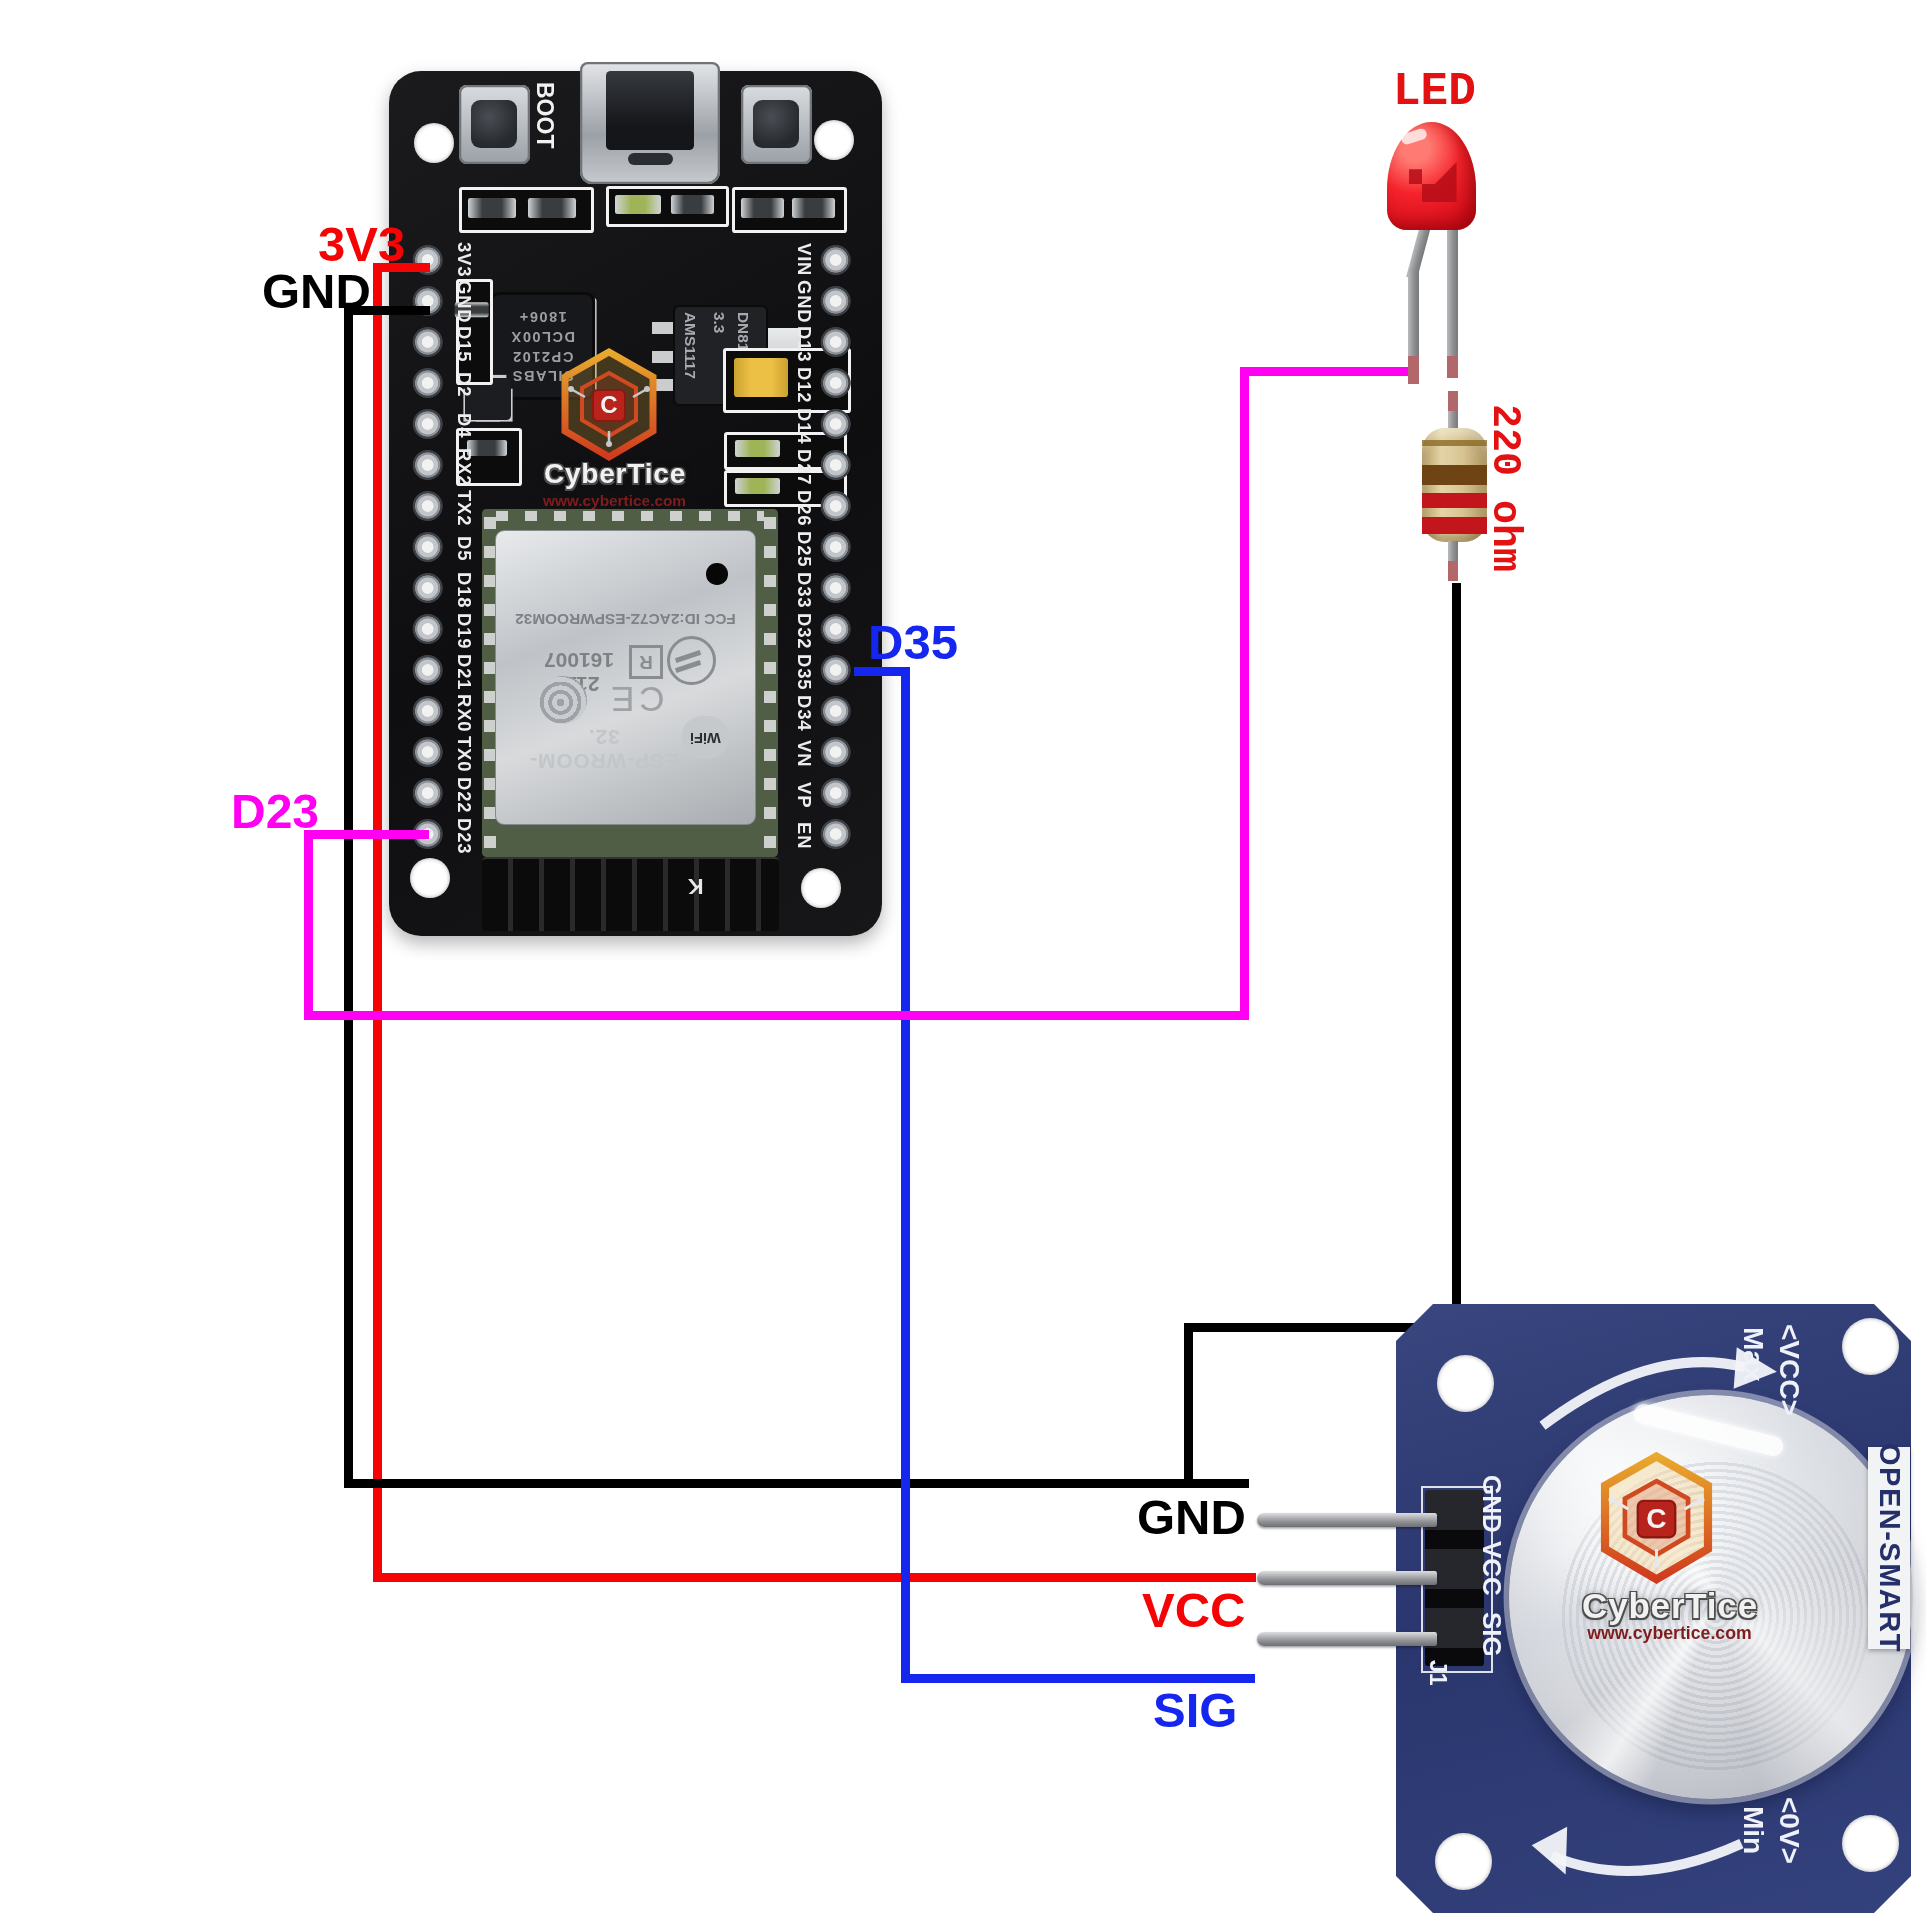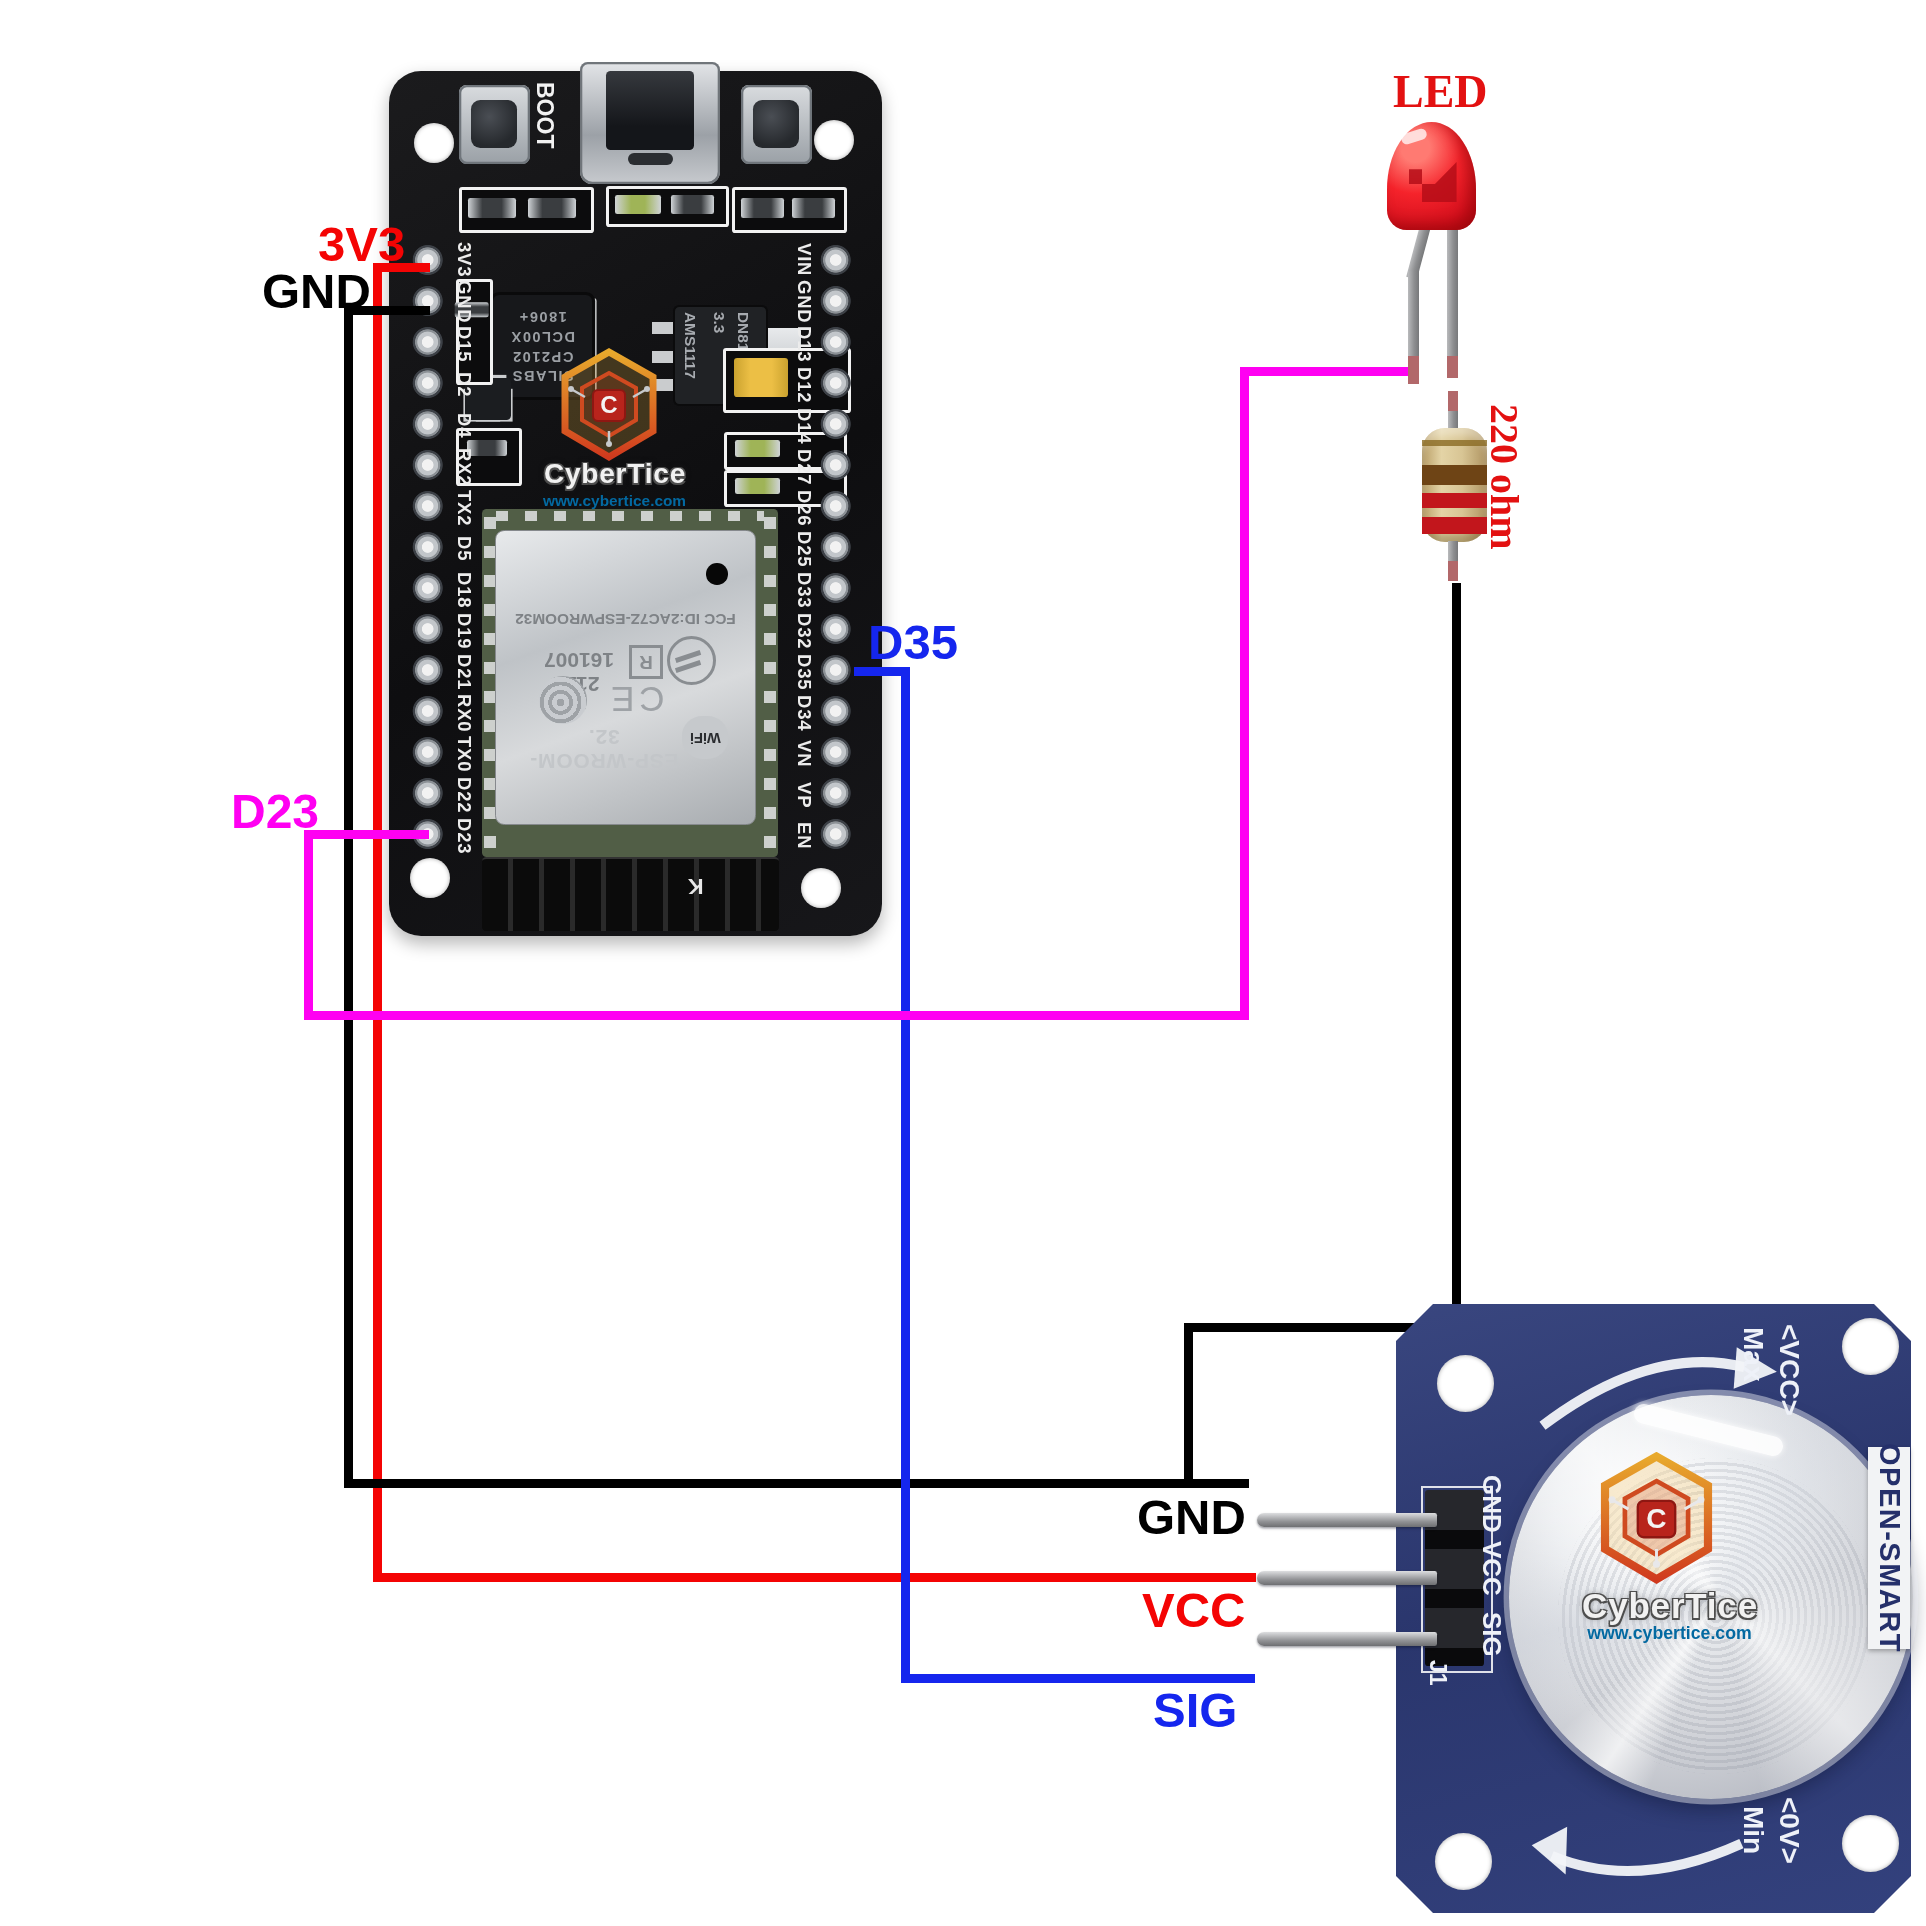--- a/index.html
+++ b/index.html
@@ -1,21 +1,21 @@
 <!DOCTYPE html>
 <html style="font-size:12.3px"><head>
 <meta charset="utf-8">
 <style>
   html,body{margin:0;padding:0;background:#fff;}
   #canvas{position:relative;width:1926px;height:1926px;background:#ffffff;overflow:hidden;
           font-family:"Liberation Sans","DejaVu Sans",sans-serif;}
   .abs{position:absolute;}
   .seg{position:absolute;}
   .lbl{position:absolute;font-weight:700;line-height:1;white-space:nowrap;}
-  .serif{font-family:Liberation Serif, serif;}
+  .serif{font-family:Liberation Mono, monospace;}
   .vtext{writing-mode:vertical-rl;text-orientation:mixed;white-space:nowrap;}
   .r180{transform:rotate(180deg);}
   
   .board{position:absolute;left:389px;top:71px;width:493px;height:865px;background:linear-gradient(150deg,#1b1b1d,#0e0e10 55%,#17171a);border-radius:32px;box-shadow:0 7.7px 17px rgba(0,0,0,.28);}
   .hole{position:absolute;background:#fff;border-radius:50%;box-shadow:inset 0 0 4.6px rgba(0,0,0,.35);}
   .btn-outer{position:absolute;width:71px;height:79px;background:linear-gradient(180deg,#d9dcdf,#9aa0a6);border-radius:7.7px;box-shadow:inset 0 0 0 2.3px #6f757b;}
   .btn-inner{position:absolute;left:12.3px;top:15.4px;width:46px;height:48px;background:radial-gradient(circle at 40% 35%,#4a4e54,#26292d 70%);border-radius:9.2px;}
   .pincol{position:absolute;width:35px;height:618px;background-image:radial-gradient(circle at 17.7px 21px,#f2f2f2 0 5.4px,#c2c6ca 6.2px 10px,#8b9095 10.8px 12.3px,#3c4046 13px 14.6px,rgba(0,0,0,0) 15.4px);background-size:35px 41px;background-repeat:repeat-y;}
   .pinlabels{position:absolute;width:31px;height:618px;display:flex;flex-direction:column;}
   .pinlabels span{flex:0 0 41px;display:flex;align-items:center;justify-content:center;writing-mode:vertical-rl;font-size:18.5px;font-weight:700;color:#ececec;letter-spacing:0.8px;}
@@ -37,21 +37,21 @@
   .modsilk{color:#eef1f8;font-weight:700;}
   .modpin{position:absolute;width:180px;height:14px;background:linear-gradient(180deg,#dddee0,#929396 60%,#6e6f72);border-radius:7px 2.3px 2.3px 7px;box-shadow:0 1.5px 2.3px rgba(10,12,30,.4);}
   
   .w-red{background:#f40404;}
   .w-black{background:#000000;}
   .w-mag{background:#ff00f2;}
   .w-blue{background:#1526ee;}
   
   .wm-brand{position:absolute;text-align:center;font-weight:700;color:#f1f1f1;letter-spacing:0.8px;
             text-shadow:-1.5px -1.5px 0 #4e4e4e,1.5px -1.5px 0 #4e4e4e,-1.5px 1.5px 0 #4e4e4e,1.5px 1.5px 0 #4e4e4e,0 0 6.2px rgba(40,40,40,.5);}
-  .wm-url{position:absolute;text-align:center;font-weight:700;color:#0369a1;}
+  .wm-url{position:absolute;text-align:center;font-weight:700;color:#7f1d1d;}
   .ledleg{position:absolute;width:10.8px;background:linear-gradient(90deg,#b9babc,#8e8f91 55%,#77787a);}
   .legtip{position:absolute;width:10.8px;background:#b2686a;}
 </style>
 </head>
 <body>
 
 <div id="canvas">
 
   <div class="board">
     <div class="hole" style="left:25px;top:52px;width:40px;height:40px;"></div>

